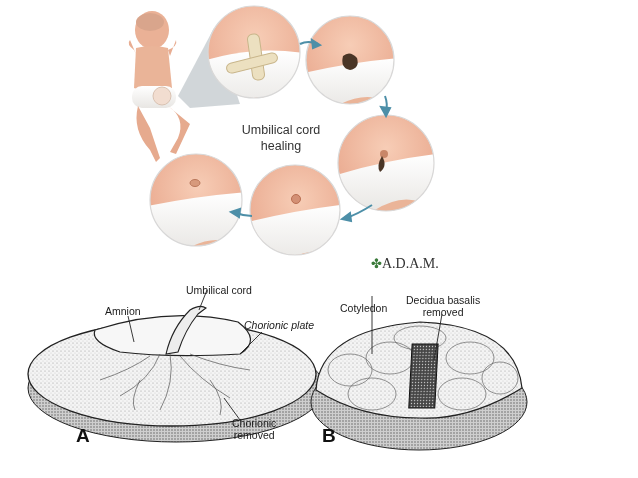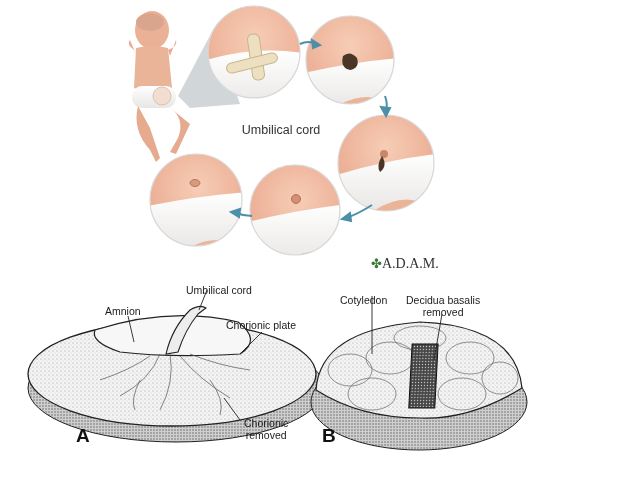--- a/index.html
+++ b/index.html
@@ -105,20 +105,21 @@
       <polygon points="386,116 381,107 390,108"></polygon>
       <path d="M372 205 Q358 214 346 218" fill="none"></path>
       <polygon points="342,219 350,213 351,221"></polygon>
       <path d="M252 216 Q244 216 236 213" fill="none"></path>
       <polygon points="231,212 240,209 239,217"></polygon>
     </g>
   </svg>
 
   <div class="title" style="left:226px;top:122px;width:110px;">
     <div>Umbilical cord</div>
+    <div>healing</div>
   </div>
 
   <div class="adam" style="left:371px;top:256px;">
     <span class="leaf">✤</span><span>A.D.A.M.</span>
   </div>
 </div>
 
 <div class="abs" style="left:0;top:270px;width:638px;height:208px;">
   <svg width="638" height="208">
     <defs>
@@ -176,27 +177,27 @@
       <g stroke="#222" stroke-width="0.9">
         <line x1="372" y1="26" x2="372" y2="84"></line>
         <line x1="442" y1="44" x2="434" y2="90"></line>
       </g>
     </g>
   </svg>
 
   
   <div class="lbl" style="left:186px;top:14px;">Umbilical cord</div>
   <div class="lbl" style="left:105px;top:35px;">Amnion</div>
-  <div class="lbl" style="left:226px;top:49px;">Chorionic plate</div>
-  <div class="lbl" style="left:244px;top:147px;">
+  <div class="lbl" style="left:244px;top:49px;font-style:italic;">Chorionic plate</div>
+  <div class="lbl" style="left:232px;top:147px;">
     <div>Chorionic</div>
     <div>removed</div>
   </div>
   <div class="bigletter" style="left:76px;top:155px;">A</div>
 
   
-  <div class="lbl" style="left:340px;top:24px;">Cotyledon</div>
+  <div class="lbl" style="left:340px;top:32px;">Cotyledon</div>
   <div class="lbl" style="left:406px;top:24px;">
     <div>Decidua basalis</div>
     <div>removed</div>
   </div>
   <div class="bigletter" style="left:322px;top:155px;">B</div>
 </div>
 
 </body></html>

